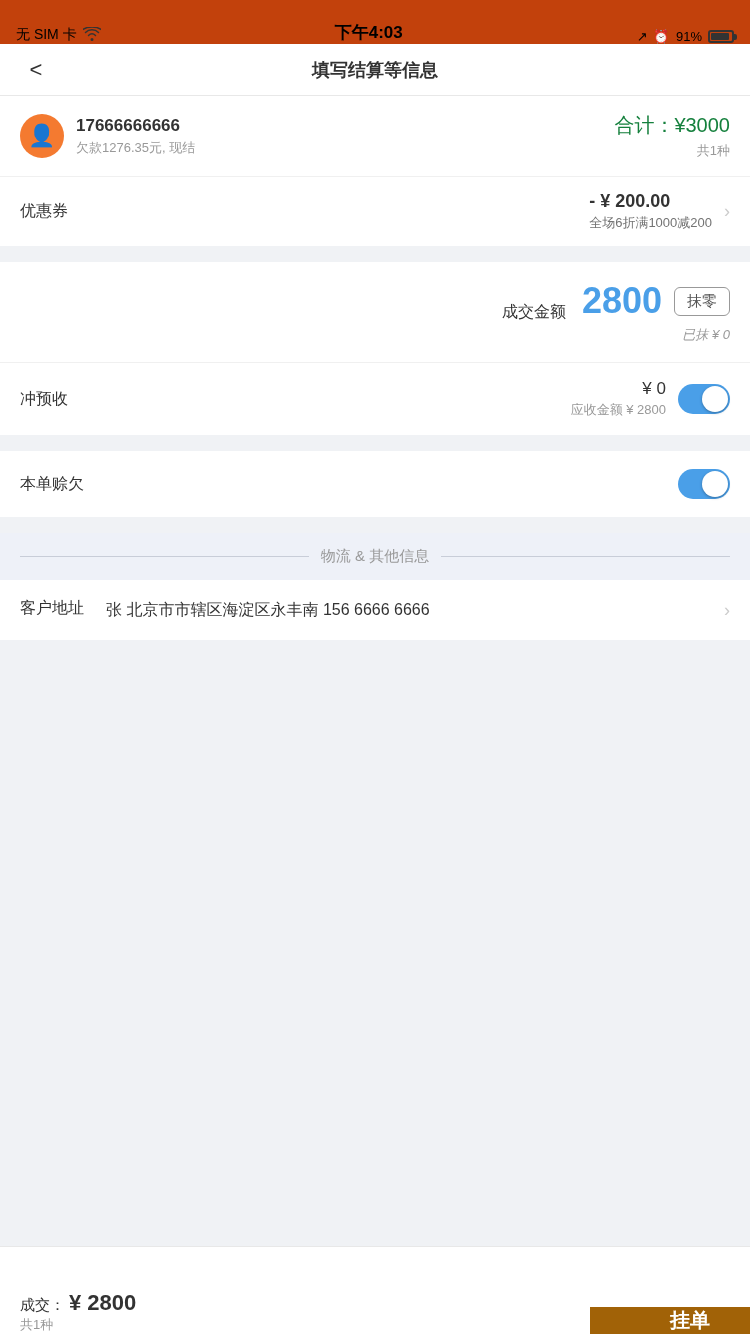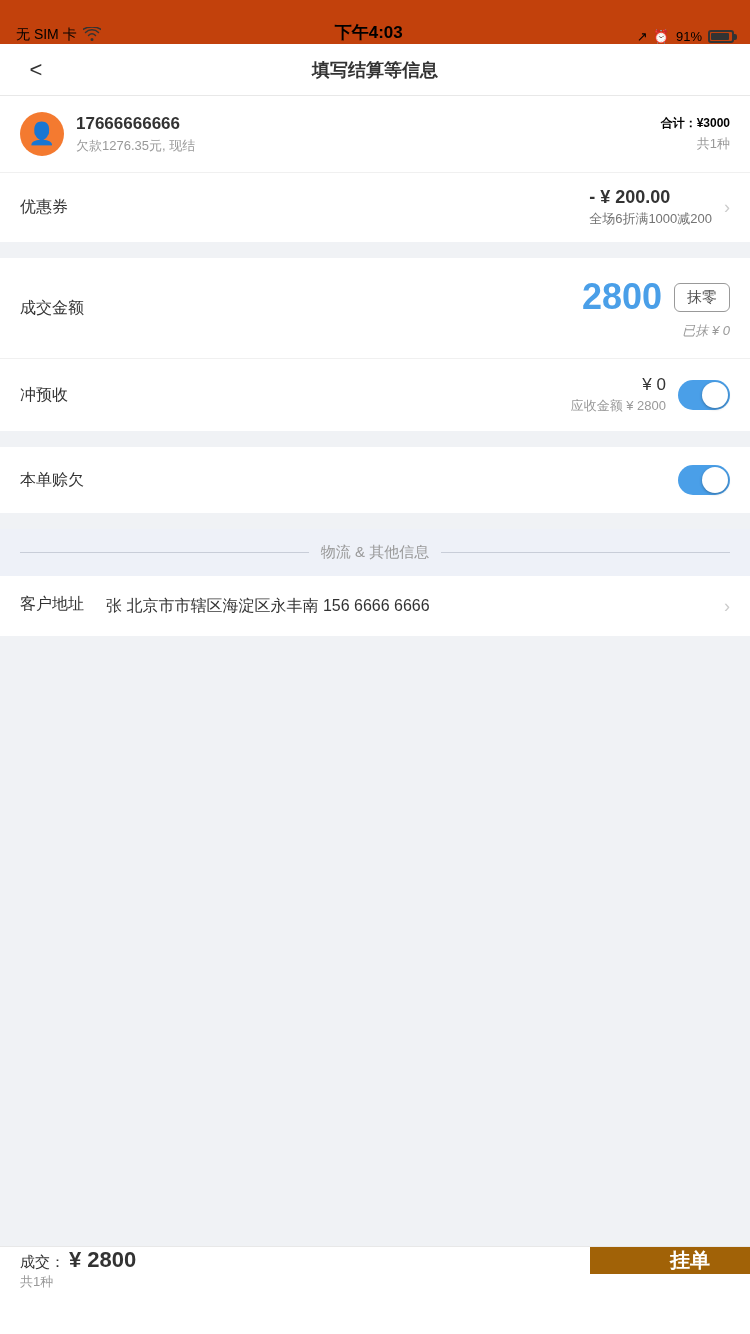--- a/index.html
+++ b/index.html
@@ -78,21 +78,21 @@
     .avatar {
       width: 44px; height: 44px; border-radius: 50%;
       background: #f47a30;
       display: flex; align-items: center; justify-content: center;
       color: #fff; font-size: 22px;
     }
     .customer-info { display: flex; flex-direction: column; }
     .customer-phone { font-size: 17px; font-weight: 600; color: #333; }
     .customer-note { font-size: 13px; color: #999; margin-top: 3px; }
     .customer-right { text-align: right; }
-    .total-amount { font-size: 12px; font-weight: 700; color: #000000; }
+    .total-amount { font-size: 20px; font-weight: 400; color: #15803d; }
     .total-count { font-size: 13px; color: #999; margin-top: 3px; }
 
     
     .coupon-row {
       padding: 14px 20px;
       display: flex;
       align-items: center;
       justify-content: space-between;
       border-top: 1px solid #f0f0f0;
     }
@@ -108,21 +108,21 @@
 
     
     .amount-section {
       background: #fff;
       margin-bottom: 8px;
     }
     .amount-row {
       padding: 18px 20px;
       display: flex;
       align-items: center;
-      justify-content: space-between;
+      justify-content: flex-end;
       border-bottom: 1px solid #f0f0f0;
     }
     .amount-value-block { display: flex; align-items: center; gap: 12px; }
     .amount-number { font-size: 36px; font-weight: 700; color: #4a9fe8; }
     .round-btn {
       border: 1.5px solid #999; border-radius: 6px;
       padding: 4px 12px; font-size: 15px; color: #555;
       background: #fff; cursor: pointer;
     }
     .amount-sub { font-size: 13px; color: #999; text-align: right; margin-top: 4px; font-style: italic; }
@@ -195,21 +195,21 @@
     .address-value { font-size: 16px; color: #333; flex: 1; line-height: 1.5; }
     .address-arrow { font-size: 18px; color: #ccc; margin-left: 8px; flex-shrink: 0; margin-top: 2px; }
 
     
     .bottom-bar {
       position: fixed;
       bottom: 0; left: 0; width: 750px;
       height: 88px;
       background: #fff;
       display: flex;
-      align-items: flex-start;
+      align-items: flex-end;
       border-top: 1px solid #e8e8e8;
     }
     .bottom-summary {
       flex: 1;
       display: flex;
       flex-direction: column;
       justify-content: center;
       padding: 0 20px;
     }
     .bottom-deal { font-size: 15px; color: #333; }

